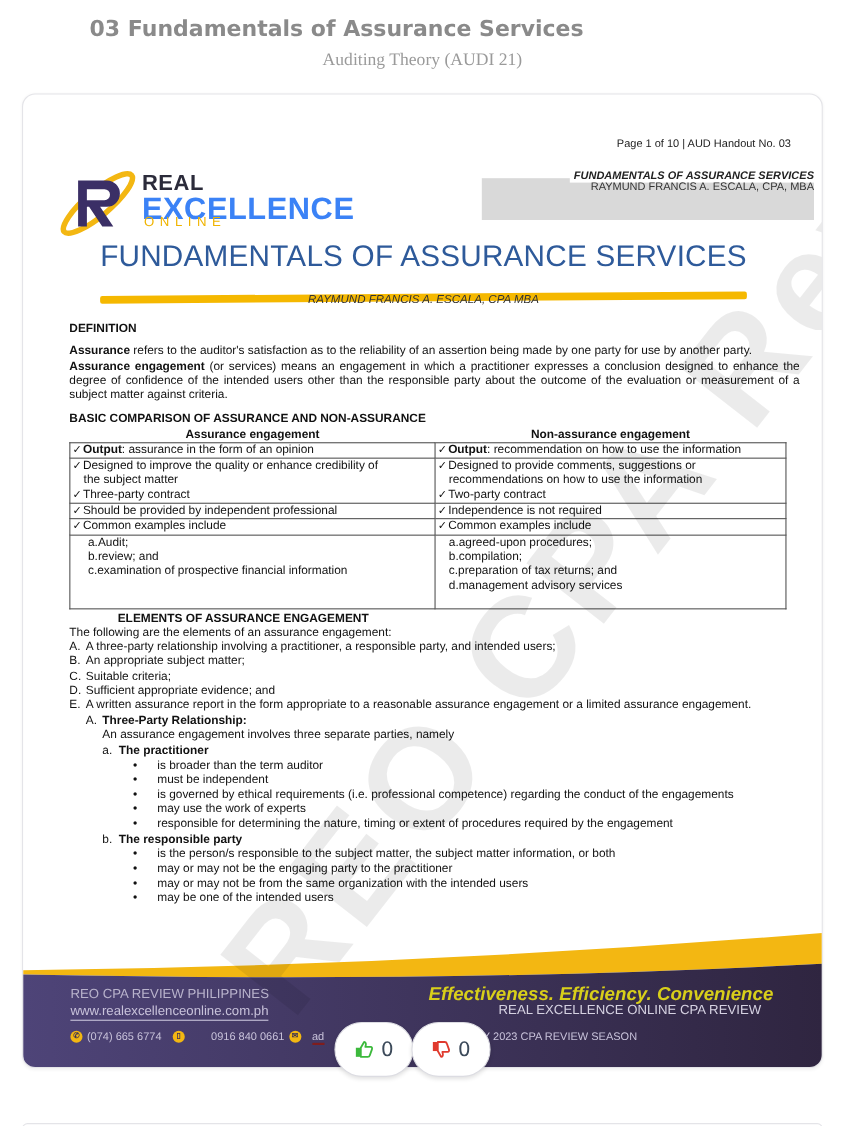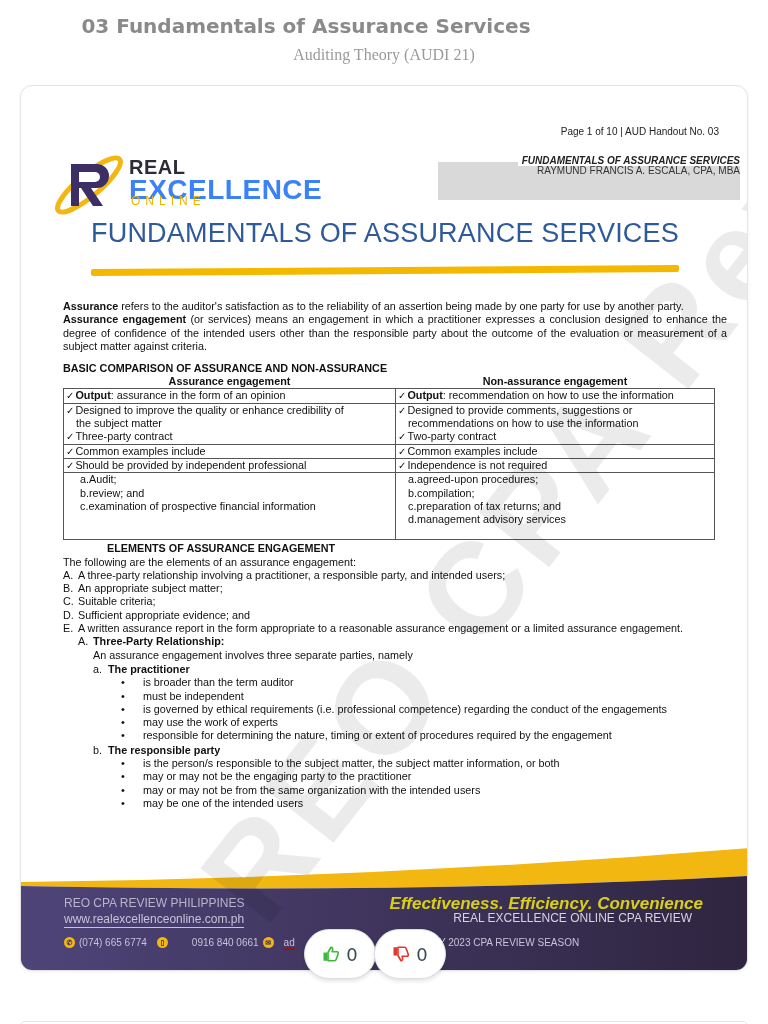--- a/index.html
+++ b/index.html
@@ -88,22 +88,24 @@
       <path d="M18 12 h26 a12 12 0 0 1 0 24 h-6 l12 18 h-10 l-12 -18 h-2 v18 h-8 z" fill="#3b2f66"></path>
       <path d="M26 20 h16 a5 5 0 0 1 0 10 h-16 z" fill="#fff"></path>
     </svg>
     <div class="logo-text-real">REAL</div>
     <div class="logo-text-exc">EXCELLENCE</div>
     <div class="logo-text-online">ONLINE</div>
   </div>
 
   <div class="main-title">FUNDAMENTALS OF ASSURANCE SERVICES</div>
   <div class="yellow-bar"></div>
+  <div class="byline">RAYMUND FRANCIS A. ESCALA, CPA MBA</div>
 
   <div class="content">
+    <div class="sec-head">DEFINITION</div>
     <div class="justify para-gap">
       <b>Assurance</b><span> refers to the auditor's satisfaction as to the reliability of an assertion being made by one party for use by another party.</span>
     </div>
     <div class="justify">
       <b>Assurance engagement</b><span> (or services) means an engagement in which a practitioner expresses a conclusion designed to enhance the degree of confidence of the intended users other than the responsible party about the outcome of the evaluation or measurement of a subject matter against criteria.</span>
     </div>
 
     <div class="sec-head" style="margin-top:9px;">BASIC COMPARISON OF ASSURANCE AND NON-ASSURANCE</div>
     <table class="cmp">
       <tbody>
@@ -121,26 +123,26 @@
           <div class="sub">the subject matter</div>
           <div><span class="chk">✓</span><span>Three-party contract</span></div>
         </td>
         <td>
           <div><span class="chk">✓</span><span>Designed to provide comments, suggestions or</span></div>
           <div class="sub">recommendations on how to use the information</div>
           <div><span class="chk">✓</span><span>Two-party contract</span></div>
         </td>
       </tr>
       <tr>
+        <td class="left"><span class="chk">✓</span><span>Should be provided by independent professional</span></td>
+        <td><span class="chk">✓</span><span>Independence is not required</span></td>
+      </tr>
+      <tr>
         <td class="left"><span class="chk">✓</span><span>Common examples include</span></td>
         <td><span class="chk">✓</span><span>Common examples include</span></td>
-      </tr>
-      <tr>
-        <td class="left"><span class="chk">✓</span><span>Should be provided by independent professional</span></td>
-        <td><span class="chk">✓</span><span>Independence is not required</span></td>
       </tr>
       <tr>
         <td class="left" style="height:67px;">
           <div class="indent">a.Audit;</div>
           <div class="indent">b.review; and</div>
           <div class="indent">c.examination of prospective financial information</div>
         </td>
         <td>
           <div class="sub">a.agreed-upon procedures;</div>
           <div class="sub">b.compilation;</div>

